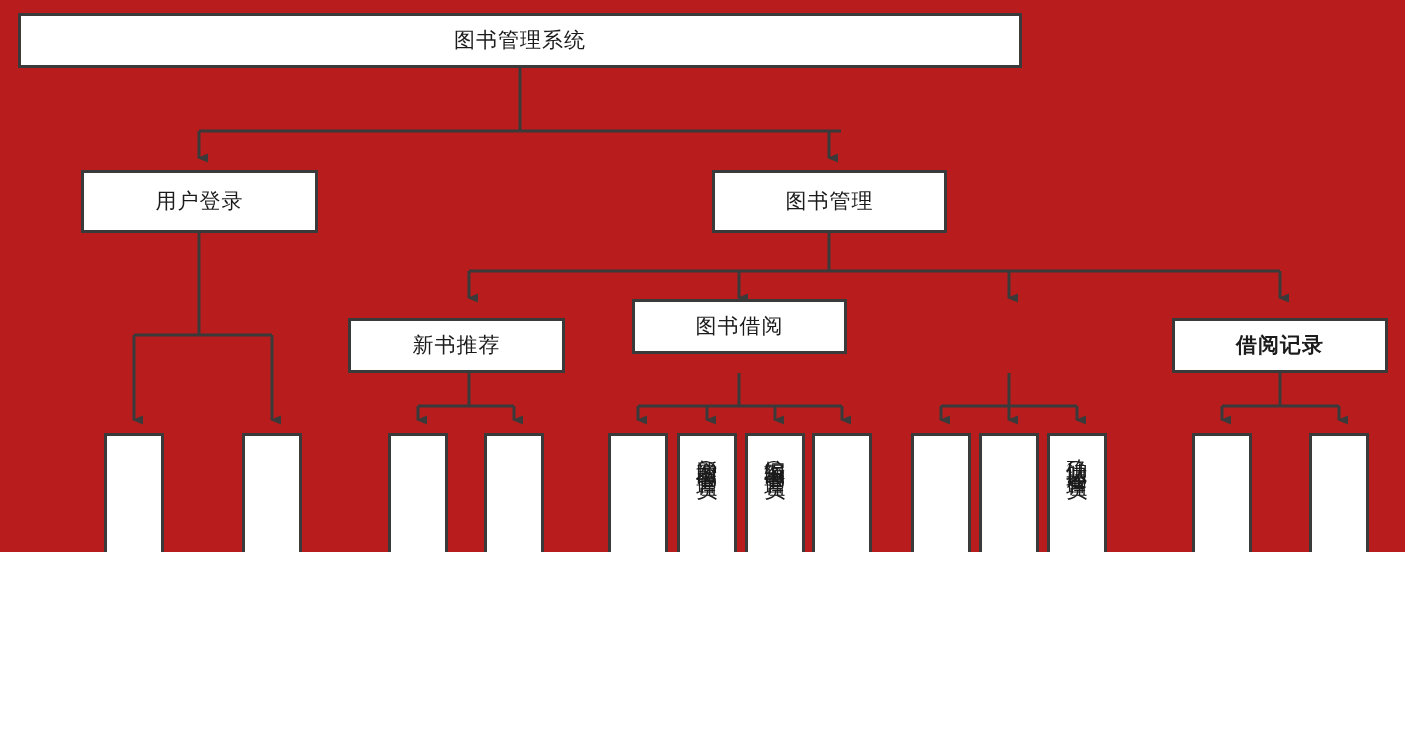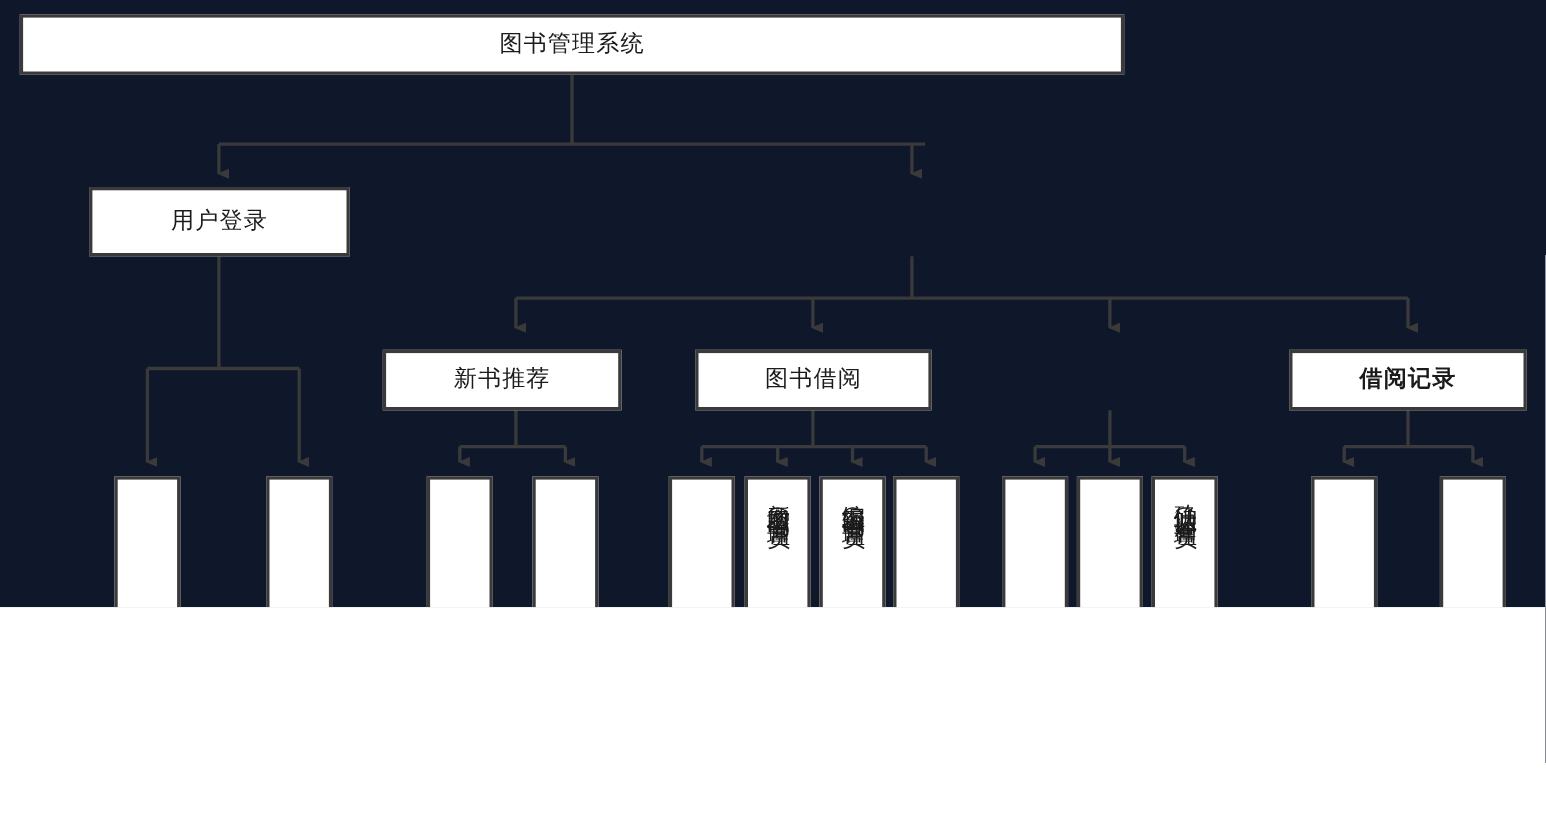--- a/index.html
+++ b/index.html
@@ -6,21 +6,21 @@
   html,body{margin:0;padding:0;background:#ffffff;}
   body{
     font-family:"Liberation Sans","DejaVu Sans",sans-serif;
     color:#1a1a1a;
     -webkit-font-smoothing:antialiased;
   }
   #canvas{
     position:relative;
     width:1405px;
     height:552px;
-    background:#0f172a;
+    background:#b91c1c;
     overflow:hidden;
   }
   #edges{
     position:absolute;
     left:0; top:0;
     width:1405px;
     height:747px;
     pointer-events:none;
   }
   .node{
@@ -125,25 +125,28 @@
     </g>
   </svg>
 
   <div class="node root" style="left:18px; top:13px; width:1004px; height:55px;">
     <span class="label">图书管理系统</span>
   </div>
 
   <div class="node" style="left:81px; top:170px; width:237px; height:63px;">
     <span class="label">用户登录</span>
   </div>
+  <div class="node" style="left:712px; top:170px; width:235px; height:63px;">
+    <span class="label">图书管理</span>
+  </div>
 
   <div class="node" style="left:348px; top:318px; width:217px; height:55px;">
     <span class="label">新书推荐</span>
   </div>
-  <div class="node" style="left:632px; top:318px; width:215px; height:55px;justify-content:center;">
+  <div class="node" style="left:632px; top:299px; width:215px; height:55px;justify-content:center;">
     <span class="label">图书借阅</span>
   </div>
   <div class="node" style="left:1172px; top:318px; width:216px; height:55px;font-weight:bold;">
     <span class="label">借阅记录</span>
   </div>
 
   <div class="node leaf" style="left:104px; top:433px; width:60px; height:300px;">
     <span class="label">用户登录</span>
   </div>
   <div class="node leaf" style="left:242px; top:433px; width:60px; height:300px;">

